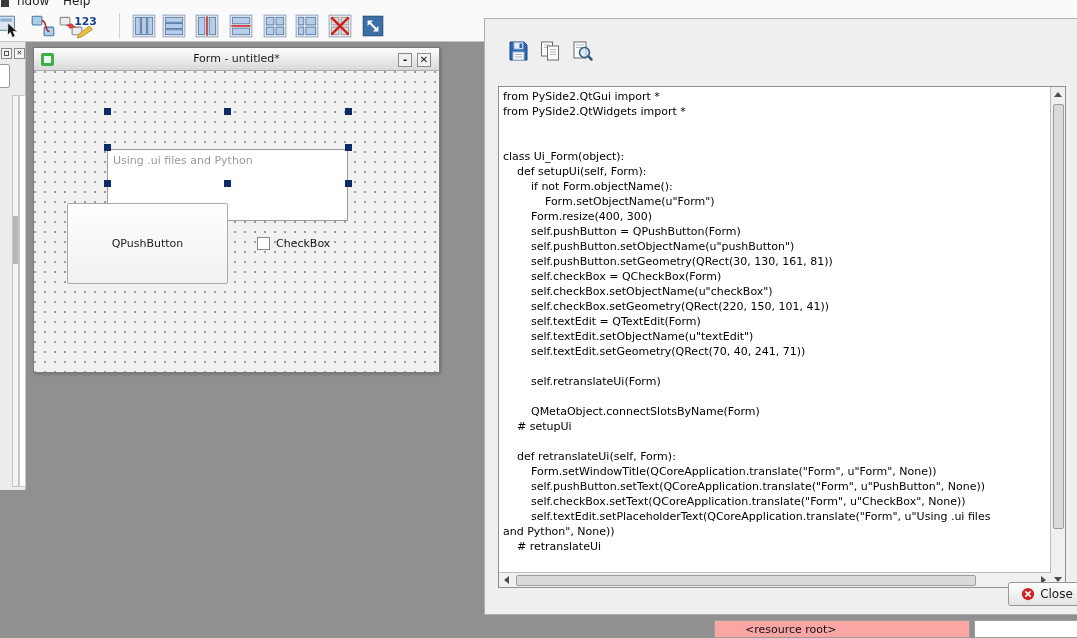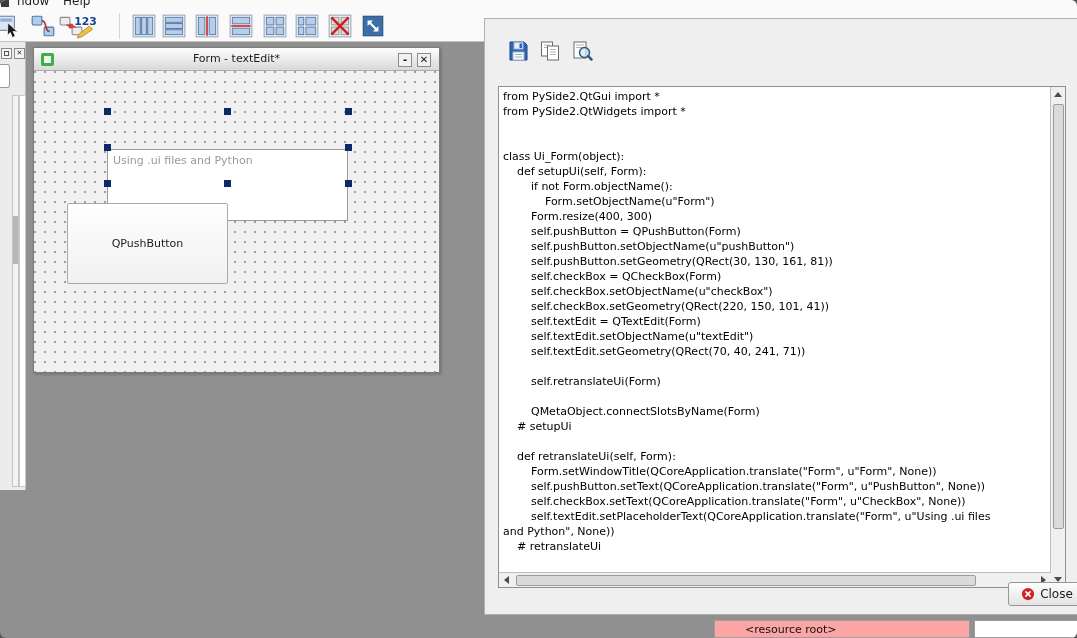--- a/index.html
+++ b/index.html
@@ -1,18 +1,18 @@
 <!DOCTYPE html>
 <html><head>
 <meta charset="utf-8">
 <style>
   * { margin:0; padding:0; box-sizing:border-box; }
   body { font-family:"DejaVu Sans","Liberation Sans",sans-serif; background:#555; }
   .screen { position:relative; width:1077px; height:638px; background:#909090; overflow:hidden;
-            font-size:11px; color:#1a1a1a;border-radius:6px; }
+            font-size:11px; color:#1a1a1a; }
 
   
   .topbar { position:absolute; left:0; top:0; width:1077px; height:42px; background:#fafafa;
             border-bottom:1px solid #c4c4c4; }
   .menustrip { position:absolute; left:0; top:0; width:480px; height:8px; overflow:hidden; }
   .menustrip span { position:absolute; top:-6px; font-size:12px; color:#222; }
   .menu-icon-frag { position:absolute; left:1px; top:-2px; width:8px; height:9px; background:#3a3a3a; }
   .tbtn { position:absolute; top:13px; width:26px; height:26px; cursor:pointer; }
   .tbtn svg { width:100%; height:100%; display:block; }
   .tsep { position:absolute; top:13px; width:1px; height:26px; background:#d4d4d4; }
@@ -220,21 +220,21 @@
       <div class="dock-scroll-thumb"></div>
     </div>
   </div>
 
   <div class="form-window">
     <div class="fw-titlebar">
       <svg class="fw-icon" viewBox="0 0 13 13">
         <rect width="13" height="13" rx="2" fill="#3fae49"></rect>
         <rect x="3" y="3" width="7" height="7" fill="#ffffff" opacity="0.9"></rect>
       </svg>
-      <div class="fw-title">Form - textEdit*</div>
+      <div class="fw-title">Form - untitled*</div>
       <div class="fw-btn" style="left:364px">-</div>
       <div class="fw-btn" style="left:383px">✕</div>
     </div>
     <div class="fw-body">
 
       <div class="textedit" style="top:40px">
         <span class="ph">Using .ui files and Python</span>
       </div>
 
       <div class="handle" style="left:70px;  top:37px"></div>
@@ -243,20 +243,24 @@
       <div class="handle" style="left:70px;  top:73px"></div>
       <div class="handle" style="left:311px; top:73px"></div>
       <div class="handle" style="left:70px;  top:109px"></div>
       <div class="handle" style="left:190px; top:109px"></div>
       <div class="handle" style="left:311px; top:109px"></div>
 
       <div class="pushbutton" style="top:132px">
         <span>QPushButton</span>
       </div>
 
+      <div class="checkbox-widget" style="top:152px">
+        <span class="checkbox-box"></span>
+        <span class="checkbox-label">CheckBox</span>
+      </div>
 
     </div>
   </div>
 
   <div class="code-dialog">
     <div class="cv-btn" style="left:21px">
       <svg viewBox="0 0 24 24">
         <path d="M4 3 h14 l3 3 v15 h-17 z" fill="#2d66b5" stroke="#1d477f"></path>
         <rect x="8" y="3.5" width="9" height="6.5" fill="#e8eef6" stroke="#9fb3cc"></rect>
         <rect x="13.5" y="4.5" width="2.5" height="4.5" fill="#2d66b5"></rect>

